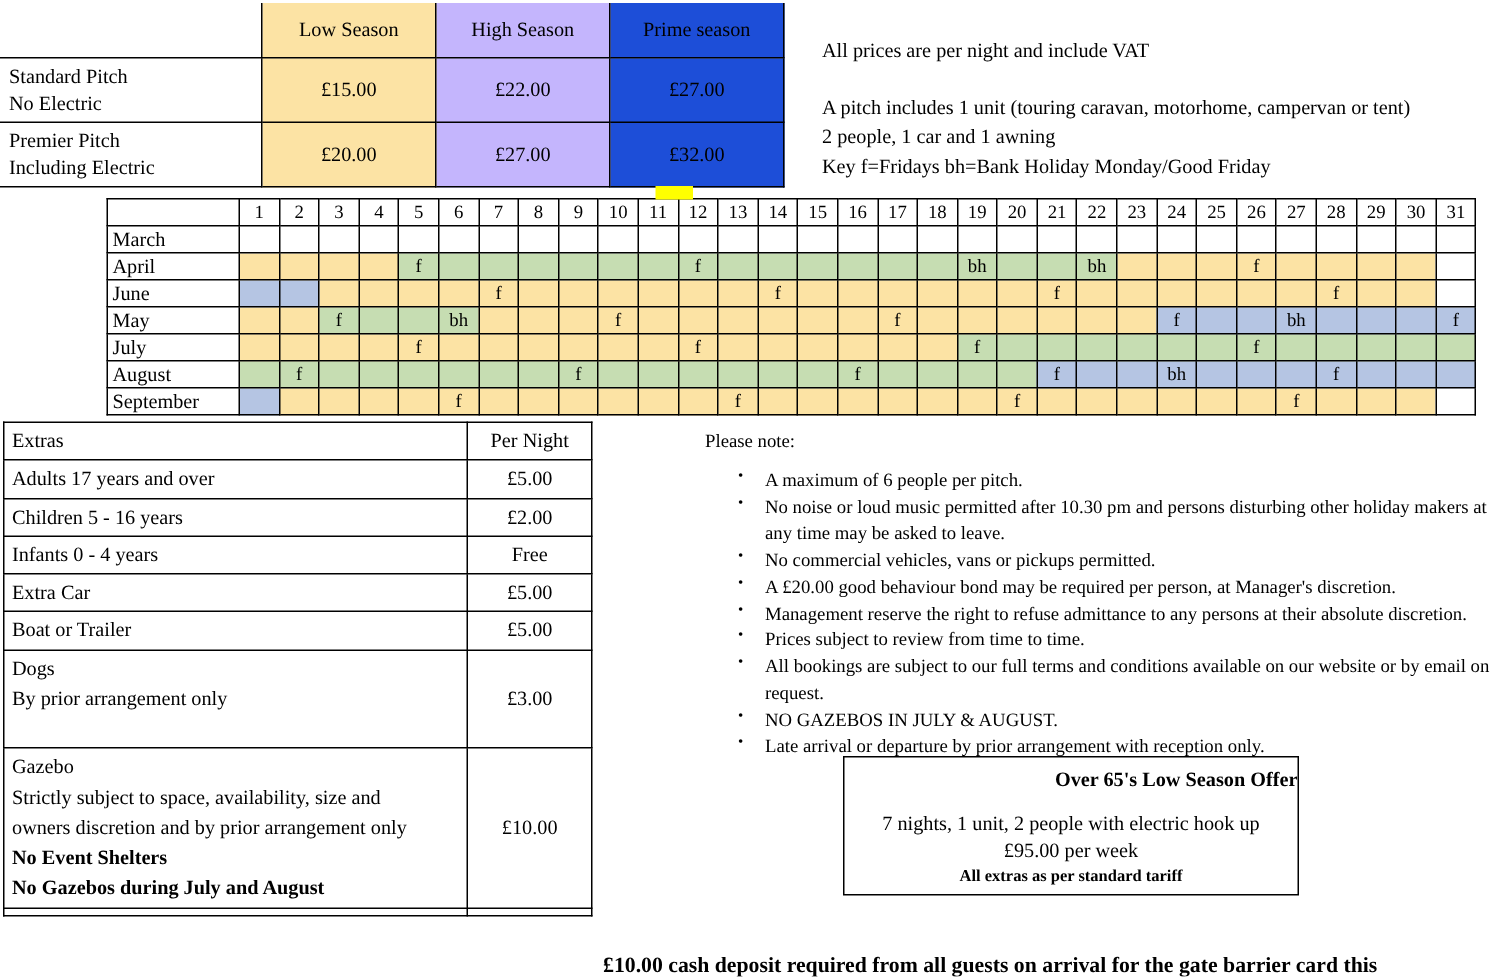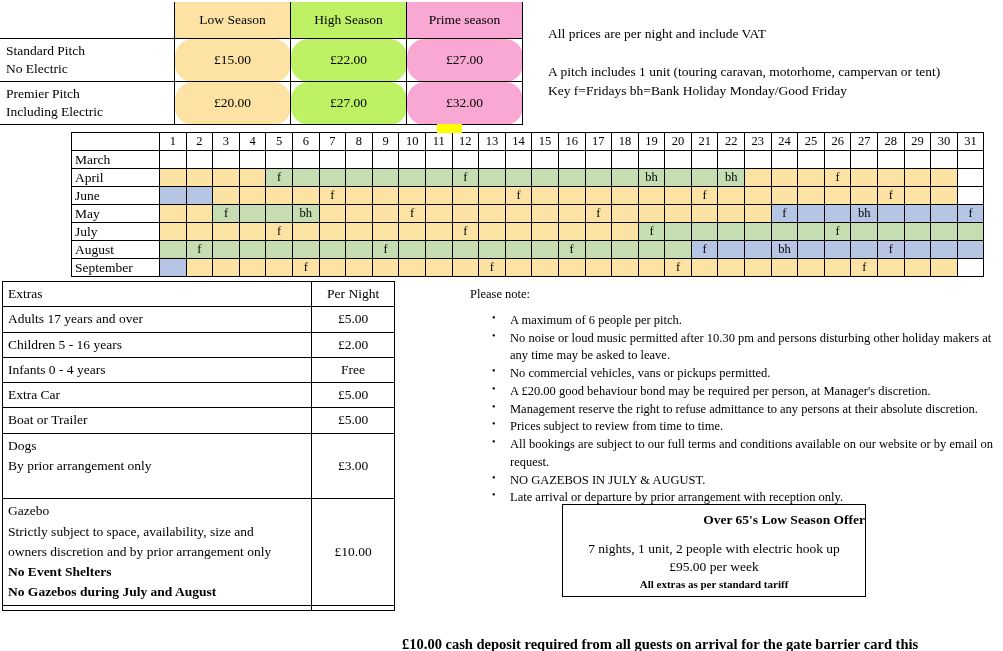--- a/index.html
+++ b/index.html
@@ -43,25 +43,24 @@
     border-top: none;
   }
   .season-table .row-label {
     width: 162px;
     text-align: left;
     border-left: none;
     height: 38px;
   }
   .season-table .price {
     text-align: center;
-    border-radius: 18px;
   }
   .c-low   { background: #fce3a4; }
-  .c-high  { background: #bef264; }
-  .c-prime { background: #f9a8d4; }
+  .c-high  { background: #c4b5fd; }
+  .c-prime { background: #1d4ed8; }
 
   
   .top-notes {
     position: absolute;
     left: 548px;
     top: 24px;
     font-size: 13.5px;
     line-height: 1.45;
     width: 450px;
   }
@@ -227,20 +226,21 @@
     <td class="price c-high">£27.00</td>
     <td class="price c-prime">£32.00</td>
   </tr>
 </tbody>
   </table>
 
 <div class="top-notes">
   <div>All prices are per night and include VAT</div>
   <div class="gap"></div>
   <div>A pitch includes 1 unit (touring caravan, motorhome, campervan or tent)</div>
+  <div>2 people, 1 car and 1 awning</div>
   <div>Key f=Fridays bh=Bank Holiday Monday/Good Friday</div>
 </div>
 
 <div class="calendar-wrap">
   <div class="yellow-marker"></div>
   <table class="calendar">
     <thead>
       <tr id="cal-head-row">
         <th class="month-head"></th>
       <th class="day">1</th>

